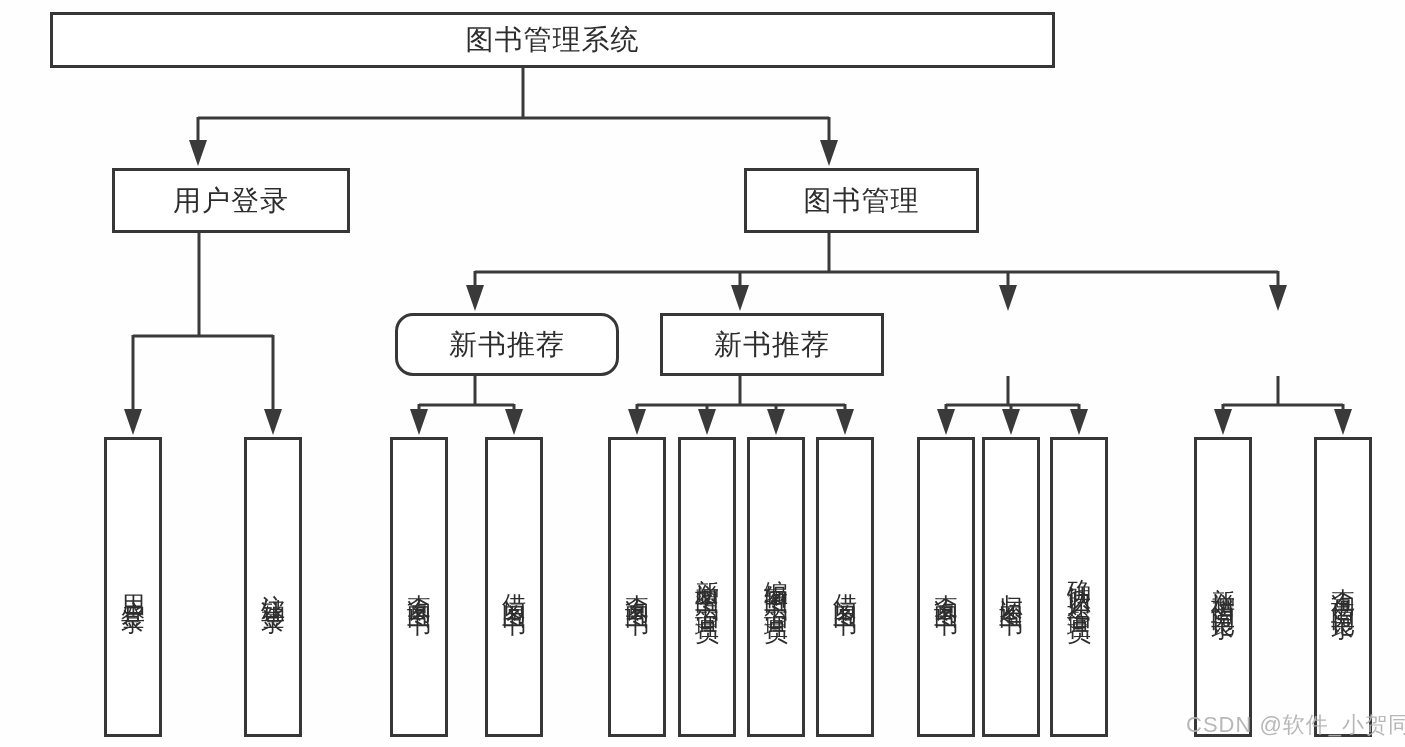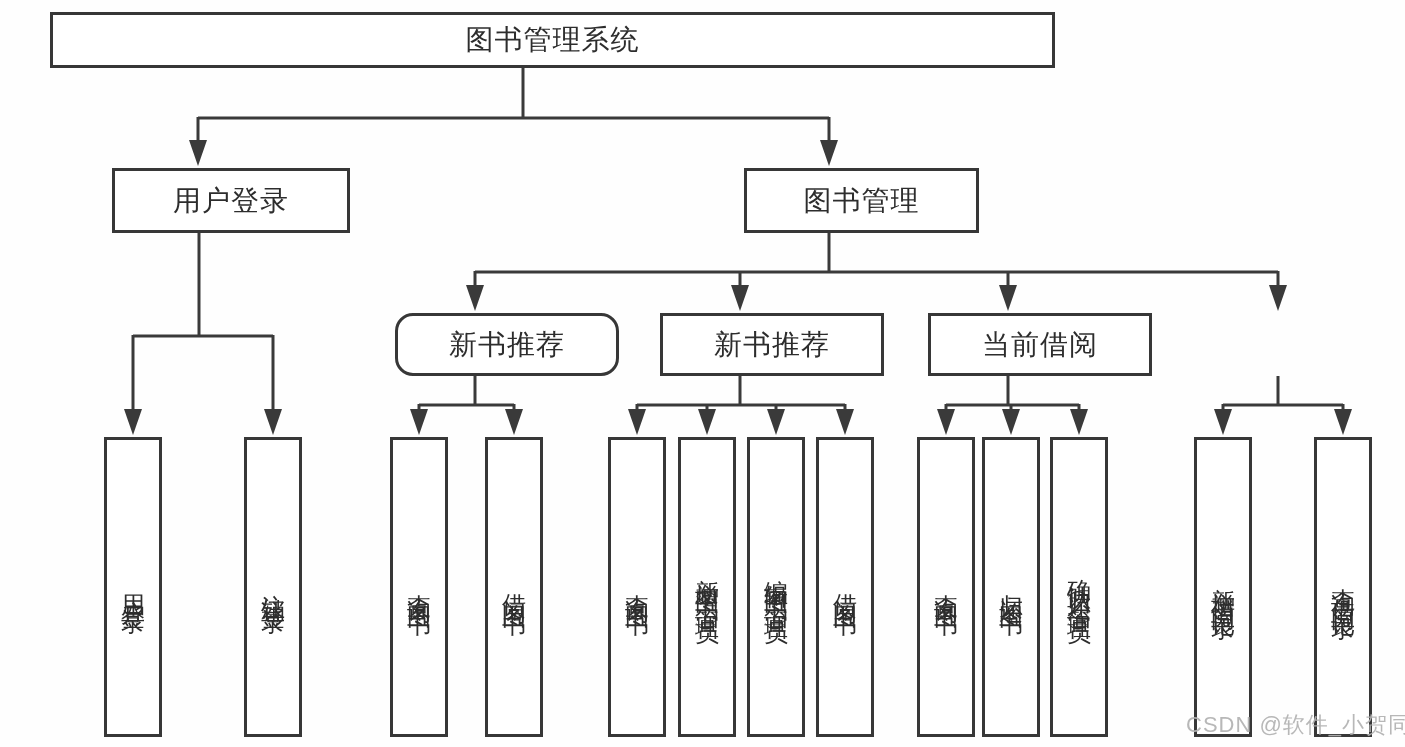--- a/index.html
+++ b/index.html
@@ -83,21 +83,20 @@
     </g>
   </svg>
 
   <div class="hbox n-root">图书管理系统</div>
 
   <div class="hbox n-login">用户登录</div>
   <div class="hbox n-mgmt">图书管理</div>
 
   <div class="hbox l3 n-rec">新书推荐</div>
   <div class="hbox l3 n-borrow">新书推荐</div>
-  <div class="hbox l3 n-cur">当前借阅</div>
 
   <div class="vbox vA1">用户登录</div>
   <div class="vbox vA2">注销登录</div>
 
   <div class="vbox vB1">查询图书</div>
   <div class="vbox vB2">借阅图书</div>
 
   <div class="vbox vC1">查询图书</div>
   <div class="vbox vC2">新增图书（管理员）</div>
   <div class="vbox vC3">编辑图书（管理员）</div>

